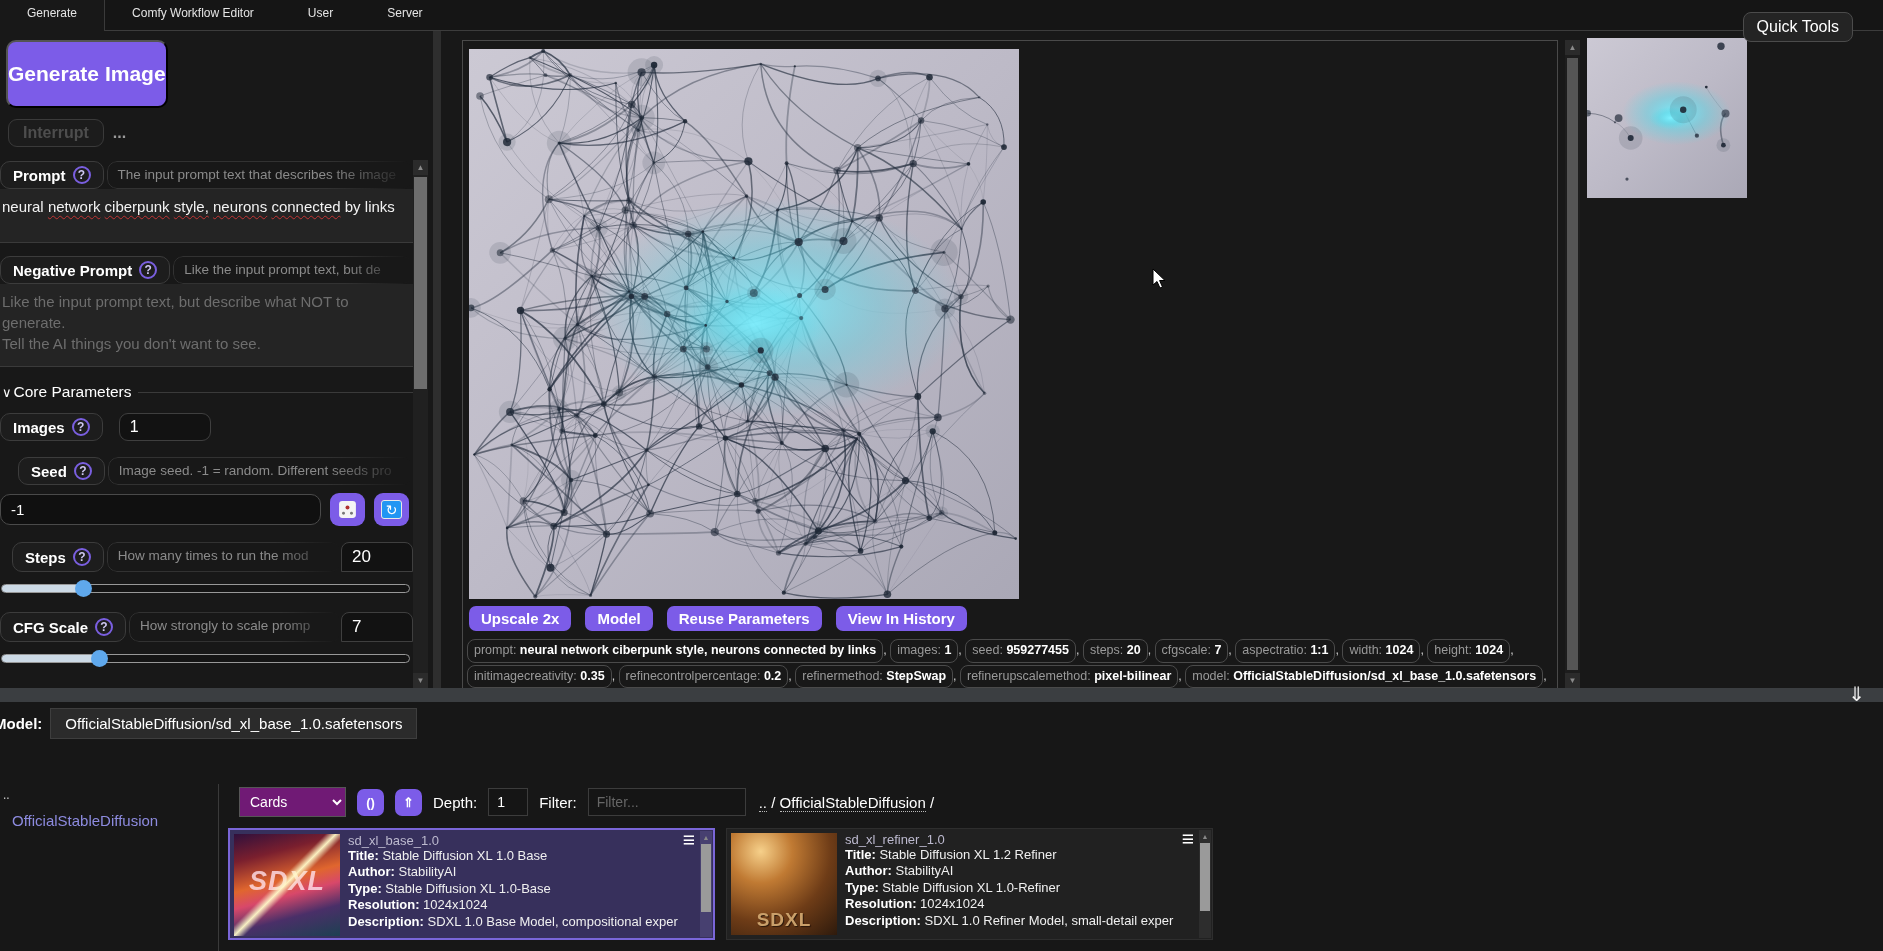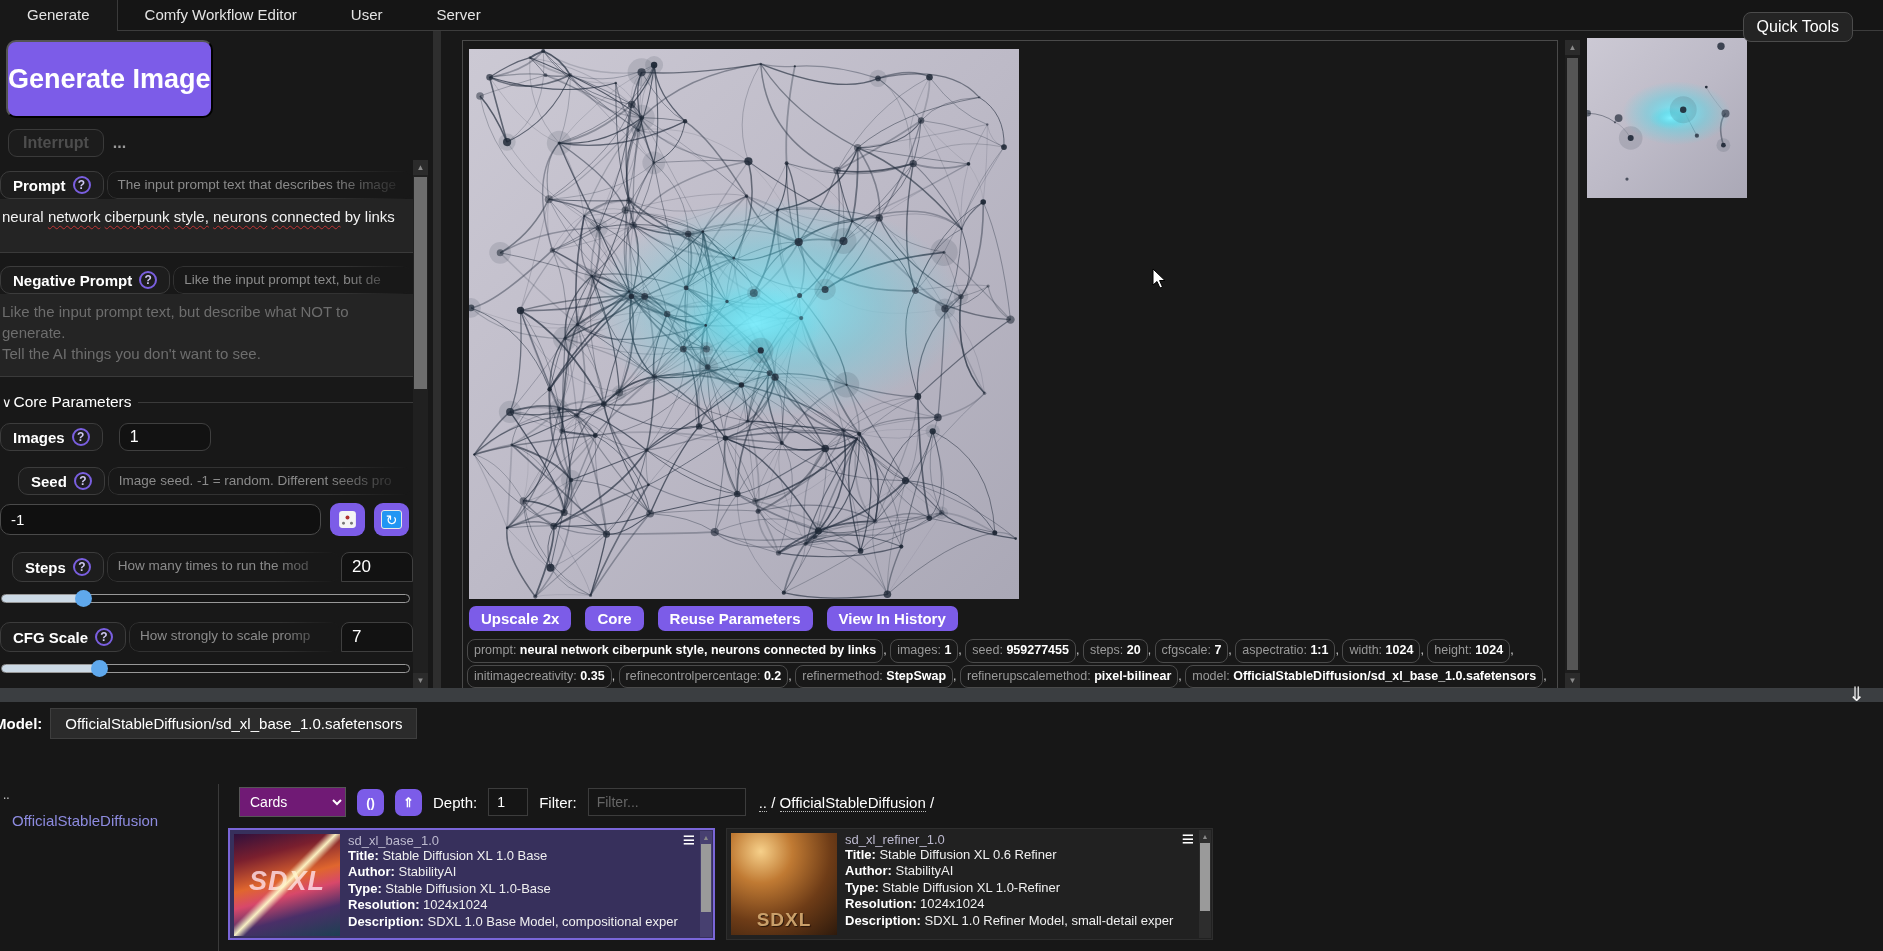--- a/index.html
+++ b/index.html
@@ -3,33 +3,33 @@
 <meta charset="utf-8">
 <style>
   * { margin:0; padding:0; box-sizing:border-box; }
   html,body { background:#0e0e0e; }
   .app { position:relative; width:1883px; height:951px; background:#141414; overflow:hidden;
          font-family:"Liberation Sans", sans-serif; color:#eaeaea; }
 
   
   .nav { position:absolute; top:0; left:0; right:0; height:31px; background:#151515;
          border-bottom:1px solid #3c3c3c; display:flex; z-index:3; }
-  .nav-tab { padding:6px 27px 5px 27px; font-size:15px; color:#e4e4e4; cursor:default; }
+  .nav-tab { padding:6px 27px 5px 27px; font-size:12px; color:#e4e4e4; cursor:default; }
   .nav-tab.active { background:#181818; border-right:1px solid #3a3a3a; margin-bottom:-1px; }
   .quick-tools { position:absolute; top:12px; right:30px; z-index:10; background:#242424;
                  border:1px solid #4b4b4b; border-radius:8px; padding:5px 13px; font-size:16px; color:#fff; }
 
   
   .top { position:absolute; top:31px; left:0; width:1883px; height:657px; background:#181818; overflow:hidden; }
 
   
   .lpanel { position:absolute; left:0; top:0; width:413px; height:100%; overflow:hidden; }
-  .gen-btn { margin:9px 6px 0 6px; height:78px; border-radius:10px; background:#7c5ce8;
+  .gen-btn { margin:9px 6px 0 6px; height:68px; border-radius:10px; background:#7c5ce8;
              display:flex; align-items:center; justify-content:center;
-             font-size:27px; font-weight:bold; color:#fff; }
+             font-size:21px; font-weight:bold; color:#fff; }
   .int-row { display:flex; align-items:center; gap:9px; margin:10px 0 0 8px; height:30px; }
   .int-btn { border:1px solid #3a3a3a; border-radius:9px; background:#1c1c1c; padding:4px 14px;
              color:#4d4d4d; font-weight:bold; font-size:16px; }
   .int-dots { color:#9a9a9a; font-weight:bold; }
 
   .phead { display:flex; align-items:stretch; margin-top:13px; }
   .lbox { border:1px solid #3c3c3c; border-radius:10px; background:#1d1d1d; padding:4px 12px;
           display:flex; align-items:center; gap:7px; font-weight:bold; font-size:15px; color:#fff; white-space:nowrap; }
   .qm { width:18px; height:18px; border:2px solid #7a5fe0; border-radius:50%; color:#cfc8f2;
         font-size:12px; font-weight:bold; display:flex; align-items:center; justify-content:center; flex:none; }
@@ -1170,21 +1170,21 @@
               <circle cx="38.1" cy="478.9" r="1.3" fill="#1d2634" opacity="0.88"></circle>
               <circle cx="236.7" cy="276.4" r="1.3" fill="#1d2634" opacity="0.85"></circle>
               <circle cx="54.3" cy="451.9" r="3.7" fill="#1d2634" opacity="0.50"></circle>
               <circle cx="31.2" cy="203.8" r="3.5" fill="#1d2634" opacity="0.54"></circle>
               <circle cx="31.2" cy="203.8" r="10.9" fill="#2a3748" opacity="0.14"></circle>
               <circle cx="126.3" cy="386.5" r="2.4" fill="#1d2634" opacity="0.90"></circle>
             </g>
           </svg>
         <div class="act-row">
             <button class="act-btn">Upscale 2x</button>
-            <button class="act-btn">Core</button>
+            <button class="act-btn">Model</button>
             <button class="act-btn">Reuse Parameters</button>
             <button class="act-btn">View In History</button>
           </div>
         <div class="meta"><span class="pill"><span class="k">prompt: </span><span class="v">neural network ciberpunk style, neurons connected by links</span></span>, <span class="pill"><span class="k">images: </span><span class="v">1</span></span>, <span class="pill"><span class="k">seed: </span><span class="v">959277455</span></span>, <span class="pill"><span class="k">steps: </span><span class="v">20</span></span>, <span class="pill"><span class="k">cfgscale: </span><span class="v">7</span></span>, <span class="pill"><span class="k">aspectratio: </span><span class="v">1:1</span></span>, <span class="pill"><span class="k">width: </span><span class="v">1024</span></span>, <span class="pill"><span class="k">height: </span><span class="v">1024</span></span>, <span class="pill"><span class="k">initimagecreativity: </span><span class="v">0.35</span></span>, <span class="pill"><span class="k">refinecontrolpercentage: </span><span class="v">0.2</span></span>, <span class="pill"><span class="k">refinermethod: </span><span class="v">StepSwap</span></span>, <span class="pill"><span class="k">refinerupscalemethod: </span><span class="v">pixel-bilinear</span></span>, <span class="pill"><span class="k">model: </span><span class="v">OfficialStableDiffusion/sd_xl_base_1.0.safetensors</span></span>, , , </div>
       </div>
     </div>
 
     <div class="cscroll">
       <div class="sb-arrow" style="top:0;">▲</div>
       <div class="thumb"></div>
@@ -1290,21 +1290,21 @@
               <div class="t"></div>
             </div>
             <div class="card-menu">≡</div>
           </div>
           <div class="card">
             <div class="card-img refiner">
               <div class="sdxl-txt">SDXL</div>
             </div>
             <div class="card-info">
               <div class="card-name">sd_xl_refiner_1.0</div>
-              <div><b>Title: </b><span class="val">Stable Diffusion XL 0.6 Refiner</span></div>
+              <div><b>Title: </b><span class="val">Stable Diffusion XL 1.2 Refiner</span></div>
               <div><b>Author: </b><span class="val">StabilityAI</span></div>
               <div><b>Type: </b><span class="val">Stable Diffusion XL 1.0-Refiner</span></div>
               <div><b>Resolution: </b><span class="val">1024x1024</span></div>
               <div><b>Description: </b><span class="val">SDXL 1.0 Refiner Model, small-detail exper</span></div>
             </div>
             <div class="card-sb">
               <div class="a">▲</div>
               <div class="t"></div>
             </div>
             <div class="card-menu">≡</div>

